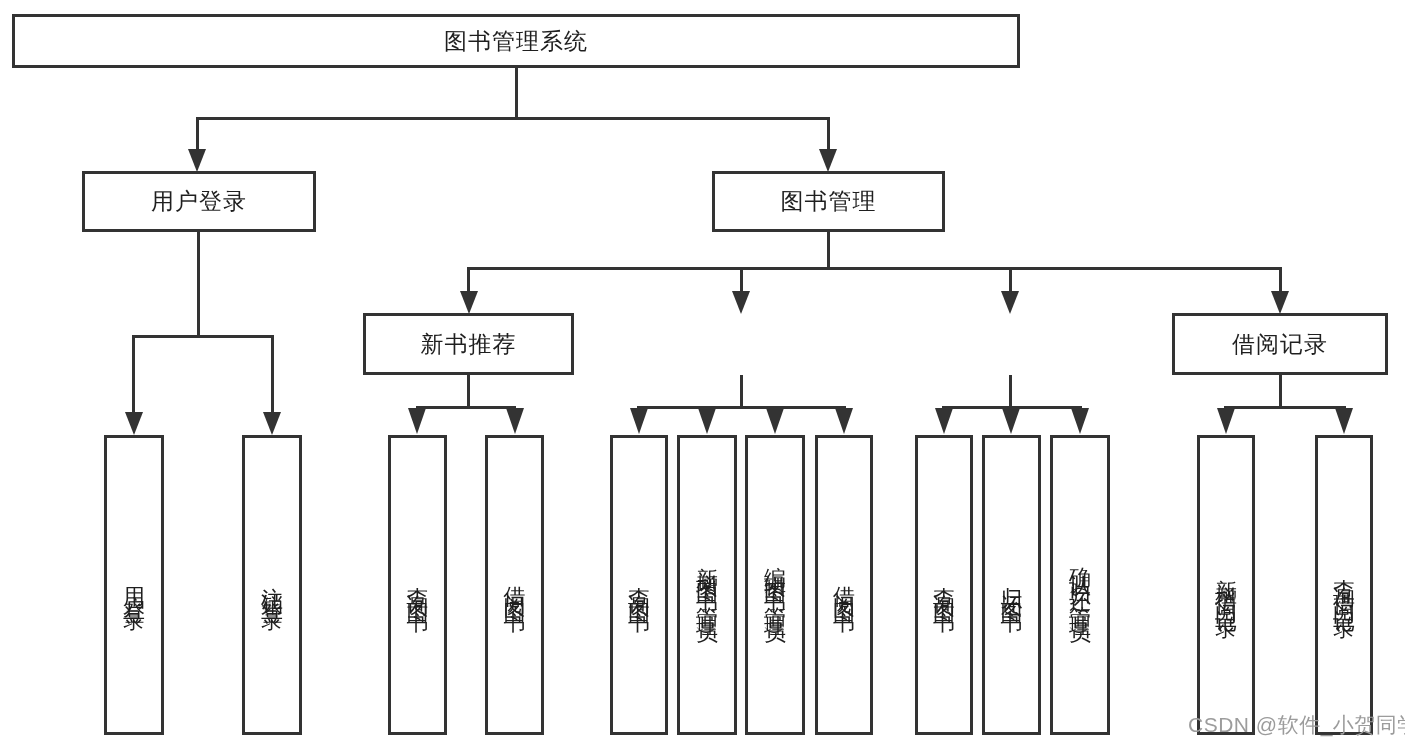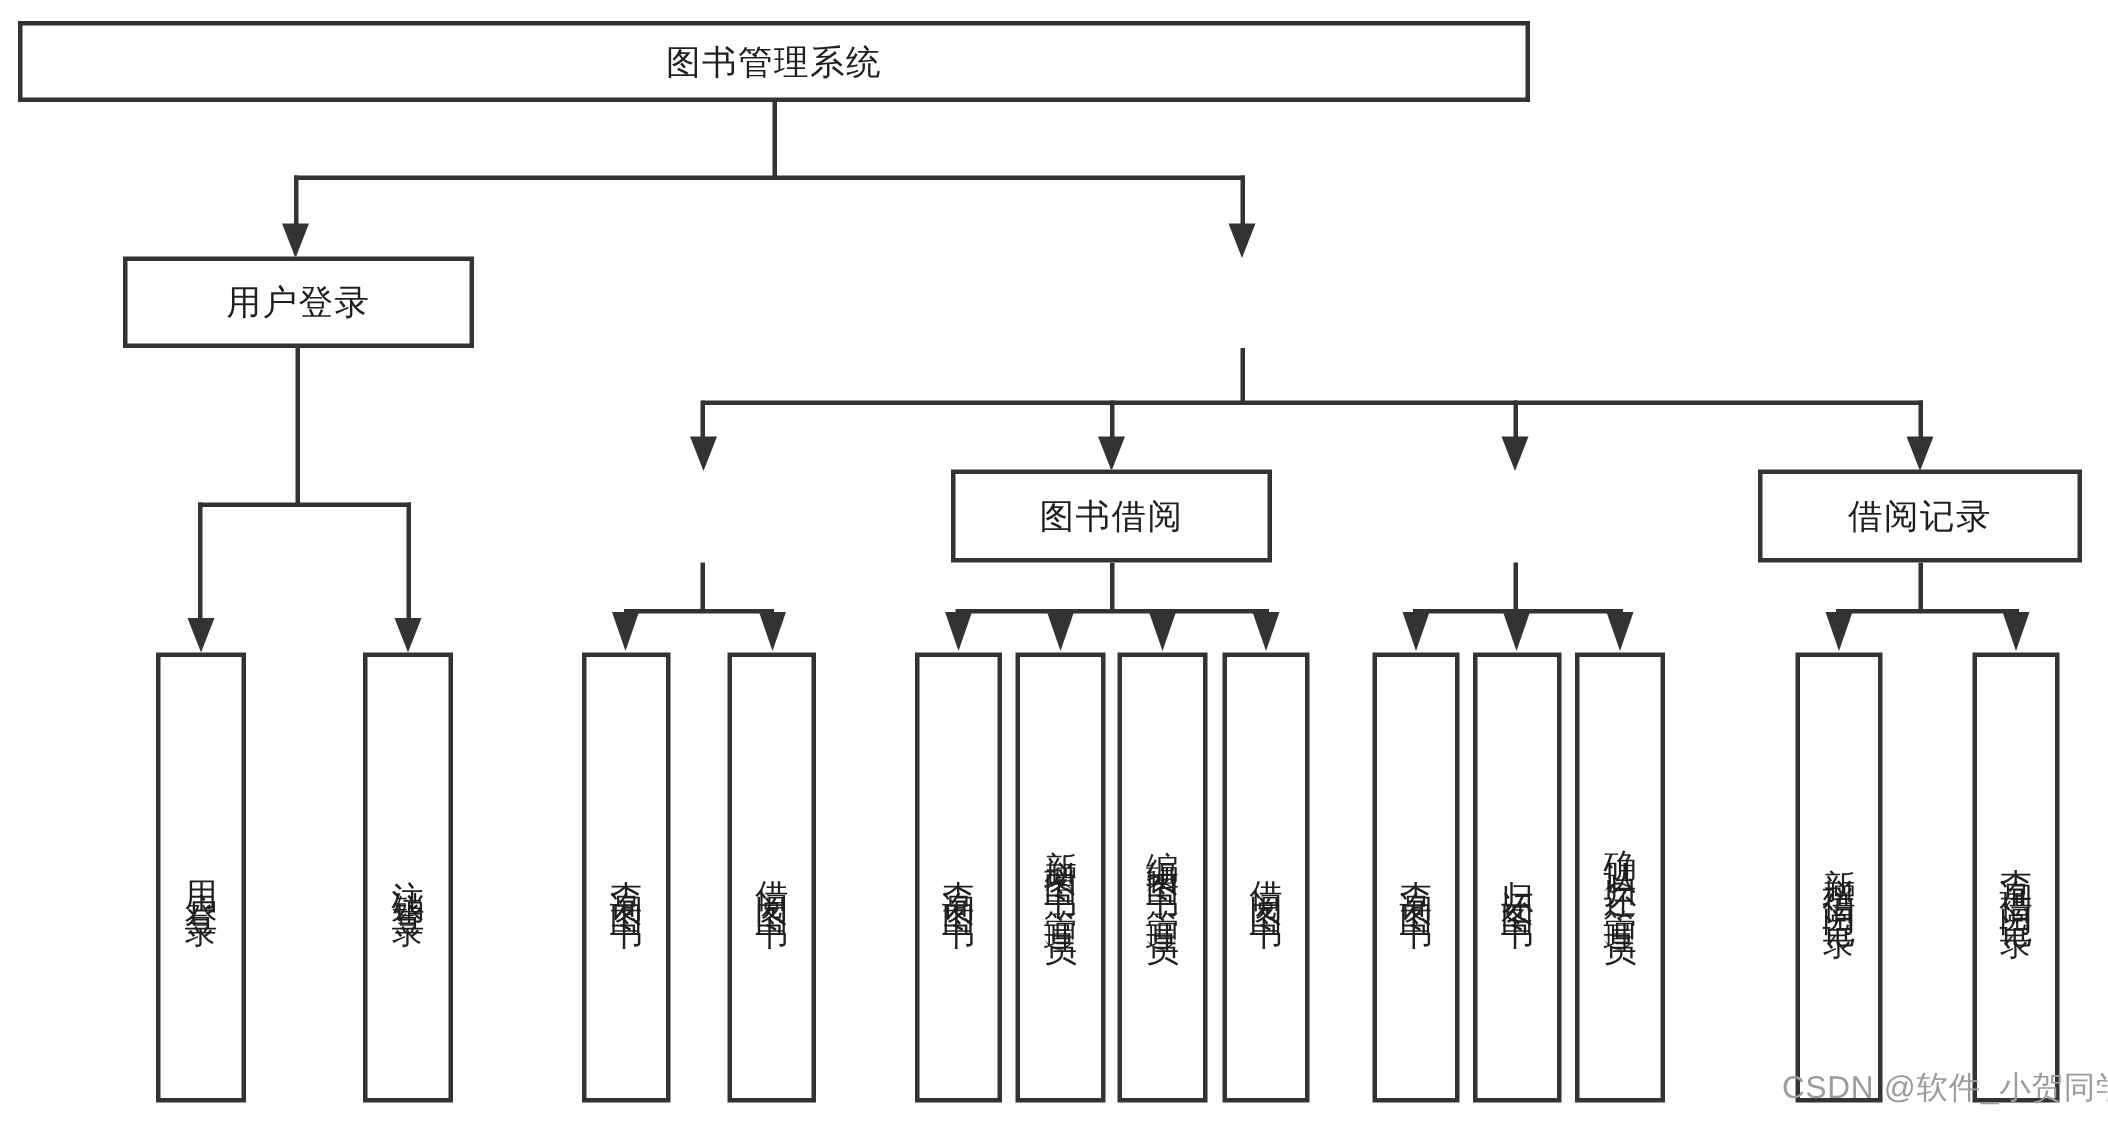--- a/index.html
+++ b/index.html
@@ -77,41 +77,44 @@
   <div class="line" style="left:515px; top:68px; width:3px; height:50px;"></div>
   <div class="line" style="left:196px; top:117px; width:634px; height:3px;"></div>
   <div class="line" style="left:196px; top:117px; width:3px; height:34px;"></div>
   <div class="arrow" style="left:188px; top:149px;"></div>
   <div class="line" style="left:827px; top:117px; width:3px; height:34px;"></div>
   <div class="arrow" style="left:819px; top:149px;"></div>
 
   <div class="box" style="left:82px; top:171px; width:234px; height:61px;">
     <span class="hlabel">用户登录</span>
   </div>
+  <div class="box" style="left:712px; top:171px; width:233px; height:61px;">
+    <span class="hlabel">图书管理</span>
+  </div>
 
   <div class="line" style="left:197px; top:232px; width:3px; height:104px;"></div>
   <div class="line" style="left:132px; top:335px; width:142px; height:3px;"></div>
   <div class="line" style="left:132px; top:335px; width:3px; height:79px;"></div>
   <div class="arrow" style="left:125px; top:412px;"></div>
   <div class="line" style="left:271px; top:335px; width:3px; height:79px;"></div>
   <div class="arrow" style="left:263px; top:412px;"></div>
 
   <div class="line" style="left:827px; top:232px; width:3px; height:37px;"></div>
   <div class="line" style="left:468px; top:267px; width:814px; height:3px;"></div>
   <div class="line" style="left:467px; top:267px; width:3px; height:26px;"></div>
   <div class="arrow" style="left:460px; top:291px;"></div>
   <div class="line" style="left:740px; top:267px; width:3px; height:26px;"></div>
   <div class="arrow" style="left:732px; top:291px;"></div>
   <div class="line" style="left:1009px; top:267px; width:3px; height:26px;"></div>
   <div class="arrow" style="left:1001px; top:291px;"></div>
   <div class="line" style="left:1279px; top:267px; width:3px; height:26px;"></div>
   <div class="arrow" style="left:1271px; top:291px;"></div>
 
-  <div class="box" style="left:634px; top:313px; width:214px; height:62px;">
-    <span class="hlabel">图书借阅</span>
+  <div class="box" style="left:363px; top:313px; width:211px; height:62px;">
+    <span class="hlabel">新书推荐</span>
   </div>
   <div class="box" style="left:1172px; top:313px; width:216px; height:62px;">
     <span class="hlabel">借阅记录</span>
   </div>
 
   <div class="line" style="left:467px; top:375px; width:3px; height:33px;"></div>
   <div class="line" style="left:416px; top:406px; width:100px; height:3px;"></div>
   <div class="arrow short" style="left:408px; top:408px;"></div>
   <div class="arrow short" style="left:506px; top:408px;"></div>
 

